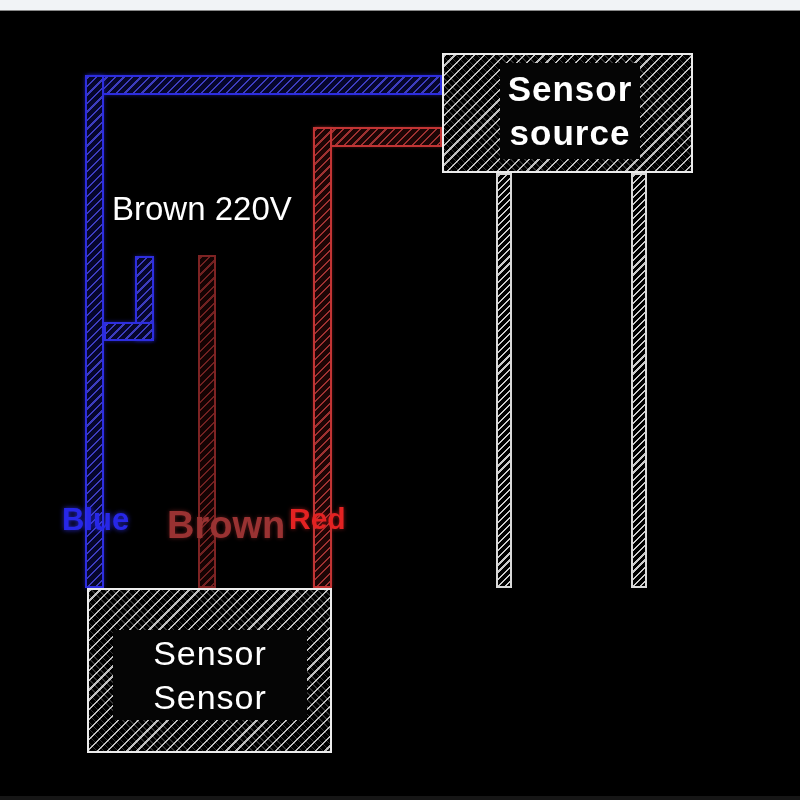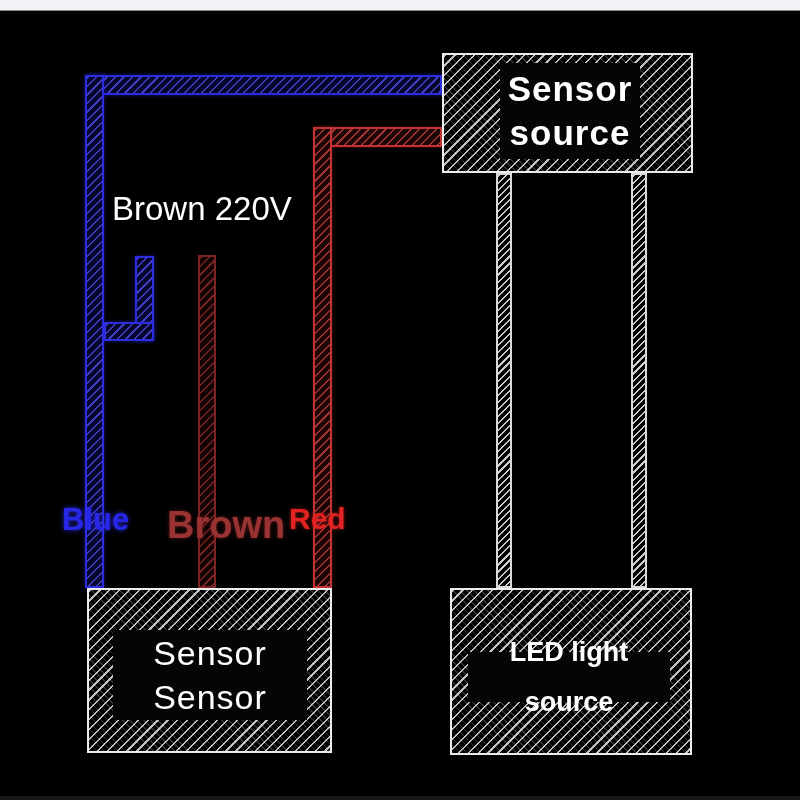--- a/index.html
+++ b/index.html
@@ -107,24 +107,19 @@
     </div>
   </div>
 
   <div class="hbox" id="sensor-switch-box">
     <div class="plate" id="sensor-switch-plate">
       <span>Sensor</span>
       <span>Sensor</span>
     </div>
   </div>
 
-  <div class="hbox" id="led-box">
-    <div class="plate" id="led-plate">
-      <span>LED light source</span>
-    </div>
-  </div>
 
   <div class="flabel" id="input-label">Brown 220V</div>
   <div class="flabel" id="blue-label">Blue</div>
   <div class="flabel" id="brown-label">Brown</div>
   <div class="flabel" id="red-label">Red</div>
 
 </div>
 
 </body></html>

